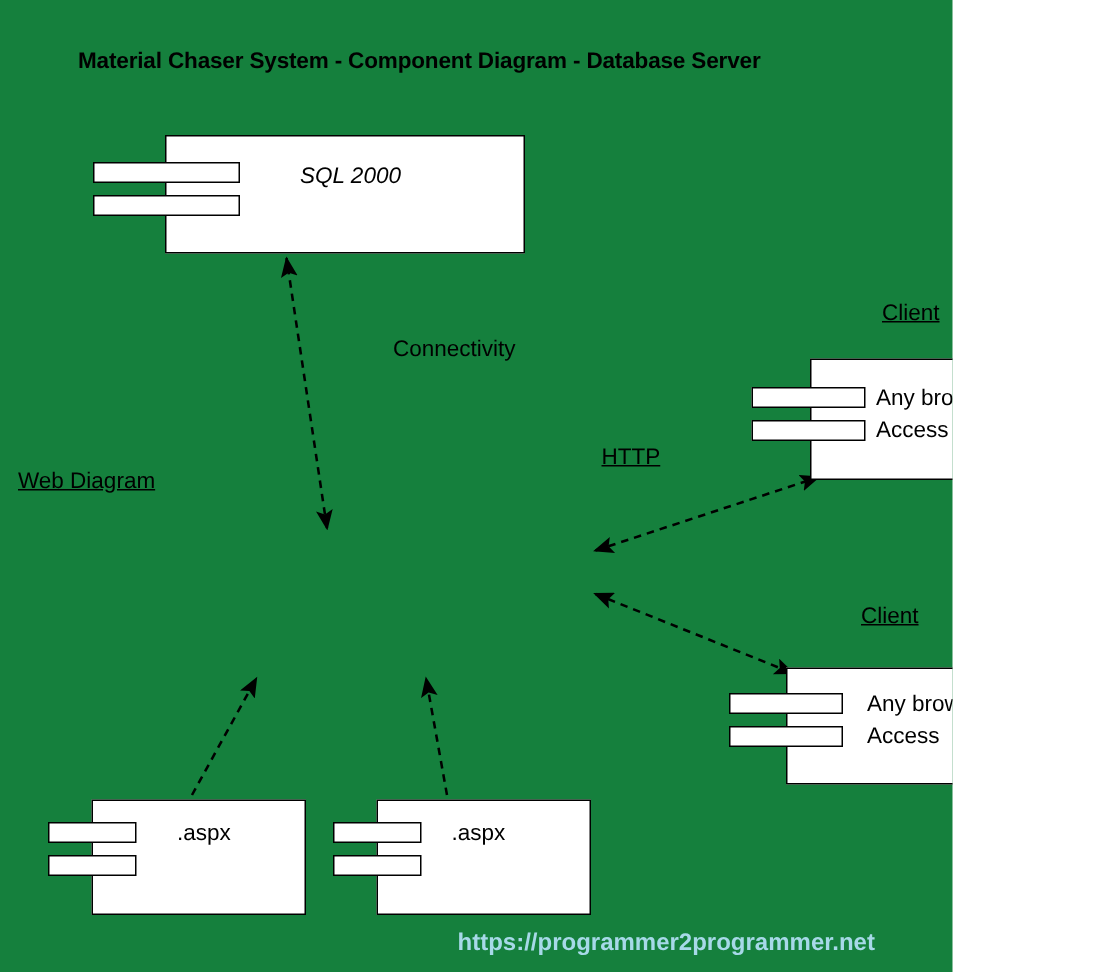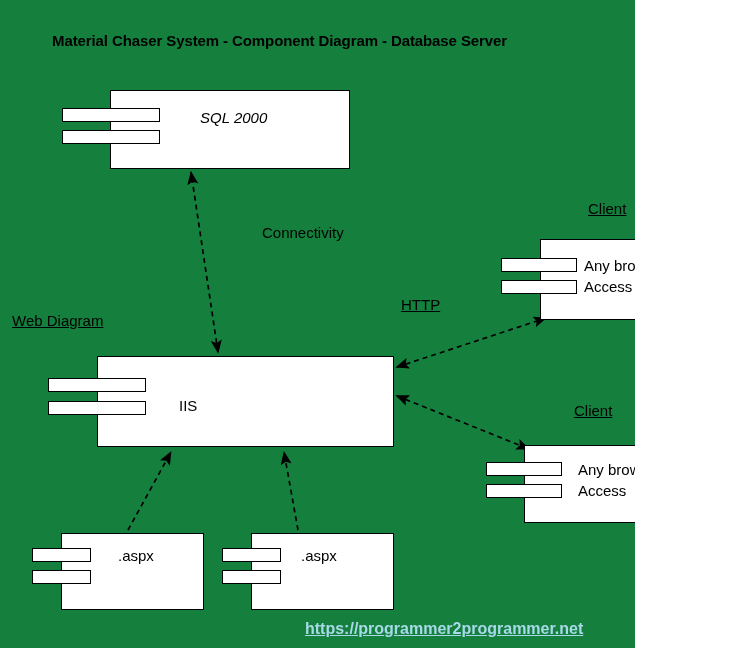--- a/index.html
+++ b/index.html
@@ -132,26 +132,20 @@
 
   <div class="component" style="left:110px; top:90px; width:240px; height:79px;">
     <div class="component-body" style="width:240px; height:79px;"></div>
     <div class="tab" style="left:-48px; top:18px; width:98px; height:14px;"></div>
     <div class="tab" style="left:-48px; top:40px; width:98px; height:14px;"></div>
     <div class="component-label" style="left:90px; top:17px;font-style:italic;">SQL 2000</div>
   </div>
 
   <div class="node-caption" style="left:12px; top:312px;">Web Diagram</div>
 
-  <div class="component" style="left:97px; top:356px; width:297px; height:91px;">
-    <div class="component-body" style="width:297px; height:91px;"></div>
-    <div class="tab" style="left:-49px; top:22px; width:98px; height:14px;"></div>
-    <div class="tab" style="left:-49px; top:45px; width:98px; height:14px;"></div>
-    <div class="component-label" style="left:82px; top:39px;">IIS</div>
-  </div>
 
   <div class="node-caption" style="left:588px; top:200px;">Client</div>
 
   <div class="component" style="left:540px; top:239px; width:180px; height:81px;">
     <div class="component-body" style="width:180px; height:81px;"></div>
     <div class="tab" style="left:-39px; top:19px; width:76px; height:14px;"></div>
     <div class="tab" style="left:-39px; top:41px; width:76px; height:14px;"></div>
     <div class="component-label" style="left:44px; top:16px;">Any browser
 Access</div>
   </div>
@@ -177,15 +171,15 @@
     <div class="component-body" style="width:143px; height:77px;"></div>
     <div class="tab" style="left:-29px; top:15px; width:59px; height:14px;"></div>
     <div class="tab" style="left:-29px; top:37px; width:59px; height:14px;"></div>
     <div class="component-label" style="left:50px; top:12px;">.aspx</div>
   </div>
 
   <div class="edge-label" style="left:218px; top:224px;margin-left:44px;">Connectivity</div>
 
   <div class="edge-label" style="left:401px; top:296px;text-decoration:underline;">HTTP</div>
 
-  <div class="watermark" style="color: rgb(167, 217, 232); text-decoration: underline;">https://programmer2programmer.net</div>
+  <div class="watermark" style="color: rgb(167, 217, 232);">https://programmer2programmer.net</div>
 
 </div>
 
 </body></html>

